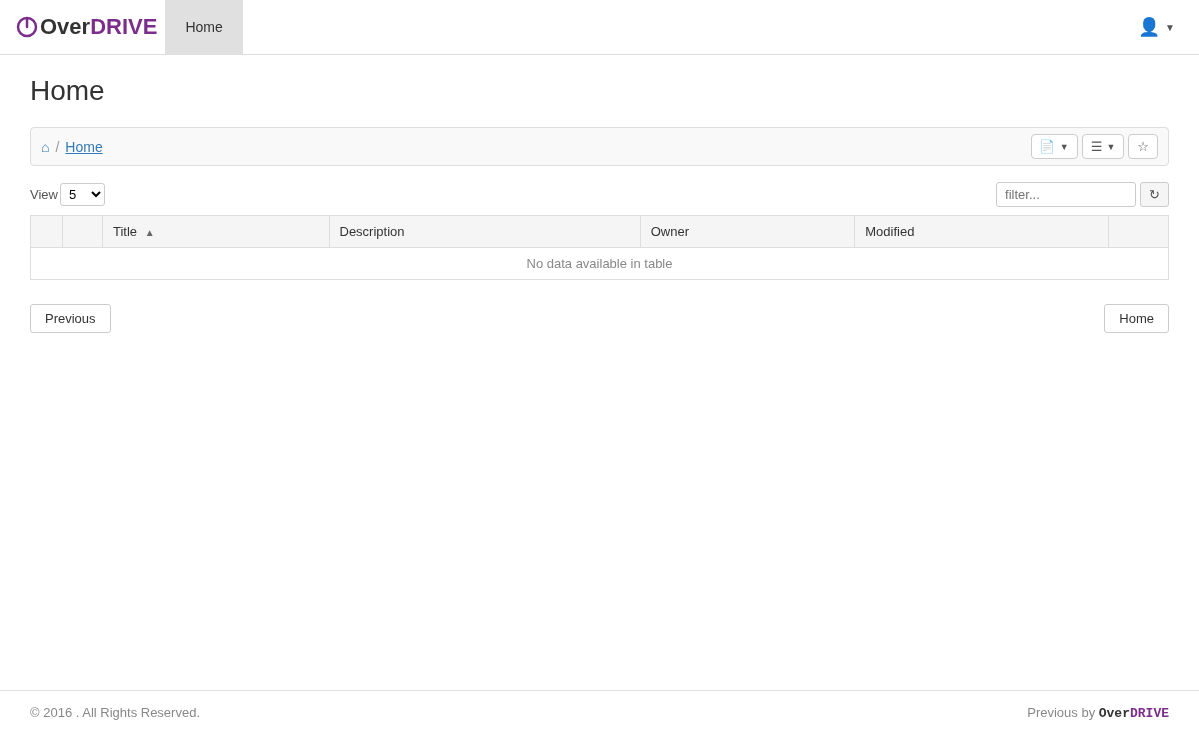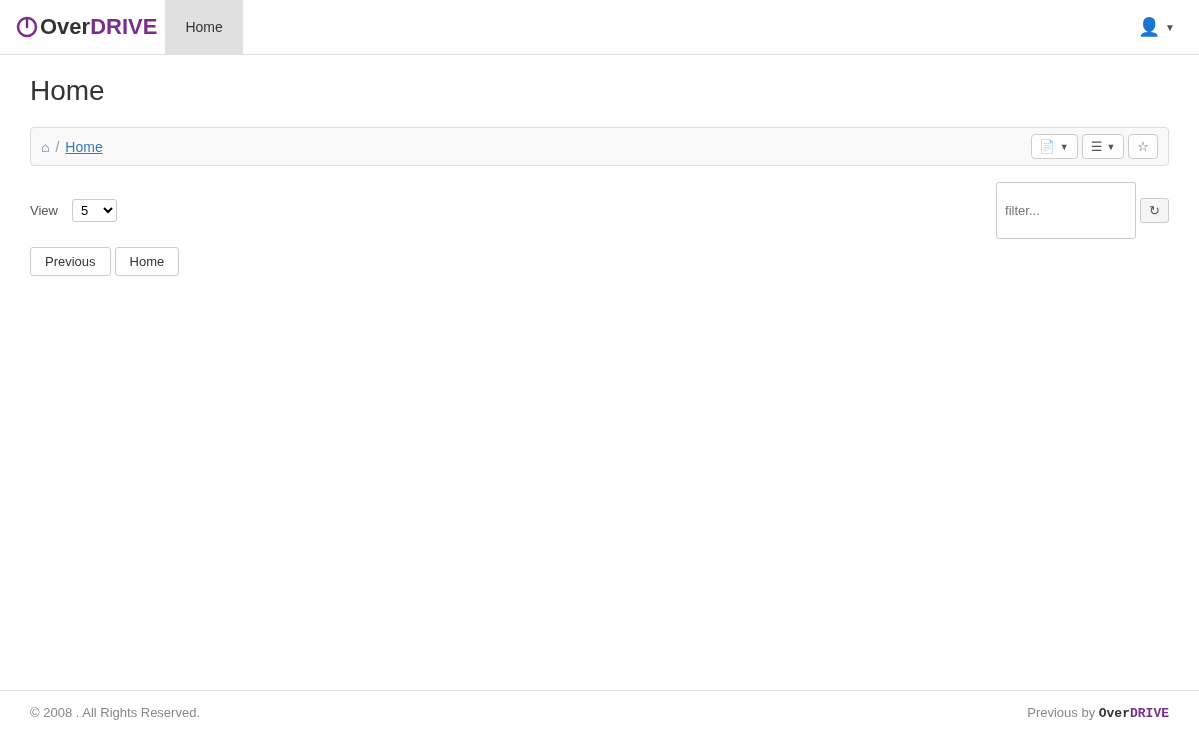--- a/index.html
+++ b/index.html
@@ -74,34 +74,34 @@
     }
     .toolbar-btn .caret { font-size: 9px; }
 
     
     .view-filter-row {
       display: flex;
       align-items: center;
       justify-content: space-between;
       margin-bottom: 8px;
     }
-    .view-left { display: flex; align-items: center; gap: 14px; font-size: 13px; color: #555; }
+    .view-left { display: flex; align-items: center; gap: 2px; font-size: 13px; color: #555; }
     .view-select {
       border: 1px solid #ccc;
       border-radius: 3px;
       padding: 2px 4px;
       font-size: 13px;
       background: #fff;
       cursor: pointer;
     }
     .filter-right { display: flex; align-items: center; gap: 4px; }
     .filter-input {
       border: 1px solid #ccc;
       border-radius: 3px;
-      padding: 20px 8px;
+      padding: 4px 8px;
       font-size: 13px;
       width: 140px;
       color: #999;
     }
     .refresh-btn {
       border: 1px solid #ccc;
       background: #f5f5f5;
       border-radius: 3px;
       padding: 4px 8px;
       cursor: pointer;
@@ -133,23 +133,23 @@
       padding: 8px 10px;
       text-align: center;
       color: #888;
     }
     .no-data-row td { text-align: center; }
     .sort-arrow { font-size: 10px; color: #666; margin-left: 4px; }
 
     
     .pagination-row {
       display: flex;
-      justify-content: flex-start;
+      justify-content: space-between;
       gap: 4px;
-      margin-top: 4px;
+      margin-top: 24px;
     }
     .page-btn {
       border: 1px solid #ccc;
       background: #fff;
       border-radius: 3px;
       padding: 6px 14px;
       font-size: 13px;
       cursor: pointer;
       color: #333;
     }
@@ -226,28 +226,49 @@
       </select>
     </div>
     <div class="filter-right">
       <input class="filter-input" type="text" placeholder="filter..." style="">
       <button class="refresh-btn">
         <span>↻</span>
       </button>
     </div>
   </div>
 
+  <table class="data-table">
+    <thead>
+      <tr>
+        <th class="col-check"></th>
+        <th class="col-icon"></th>
+        <th>
+          <span>Title</span>
+          <span class="sort-arrow">▲</span>
+        </th>
+        <th>Description</th>
+        <th>Owner</th>
+        <th>Modified</th>
+        <th class="col-actions"></th>
+      </tr>
+    </thead>
+    <tbody>
+      <tr class="no-data-row">
+        <td colspan="7">No data available in table</td>
+      </tr>
+    </tbody>
+  </table>
 
   <div class="pagination-row">
     <button class="page-btn">Previous</button>
     <button class="page-btn">Home</button>
   </div>
 </div>
 
 <footer class="footer">
-  <span>© 2008 . All Rights Reserved.</span>
+  <span>© 2016 . All Rights Reserved.</span>
   <span>
     <span>Previous by </span>
     <span class="footer-brand">
       <span class="over">Over</span><span class="drive">DRIVE</span>
     </span>
   </span>
 </footer>
 
 </body></html>

